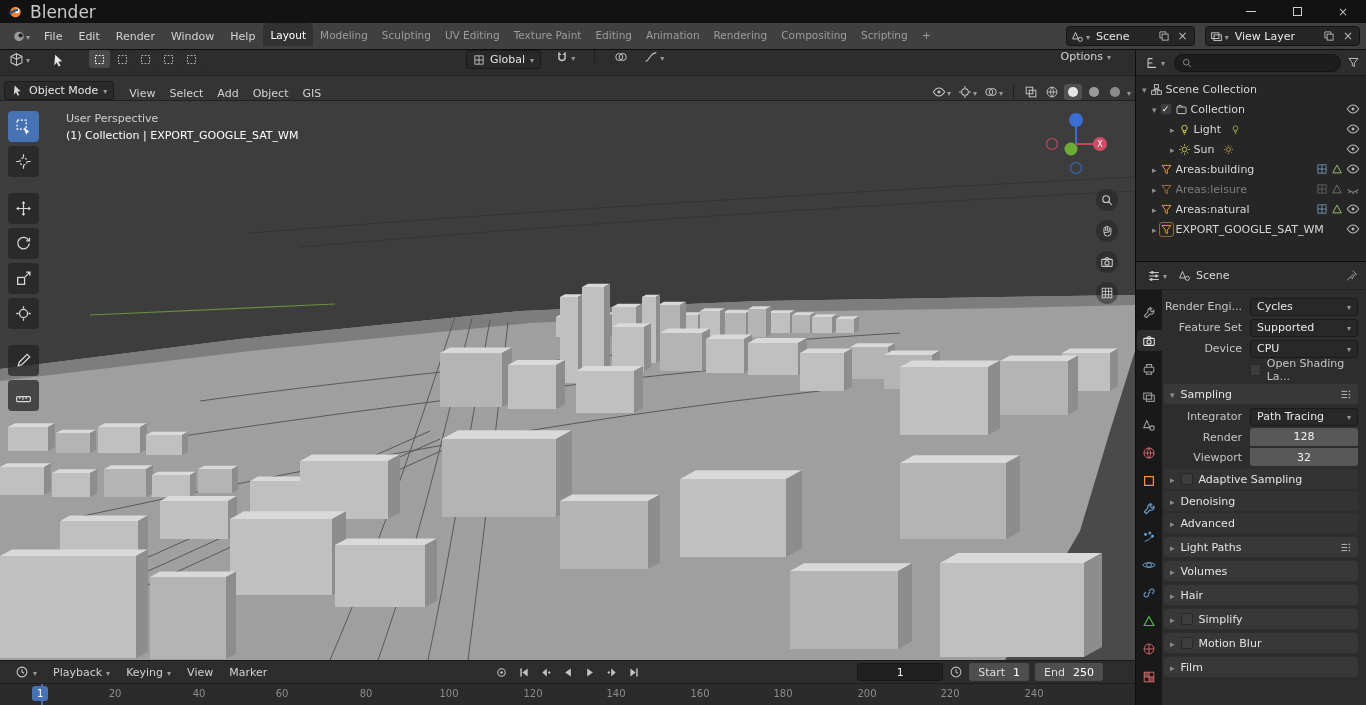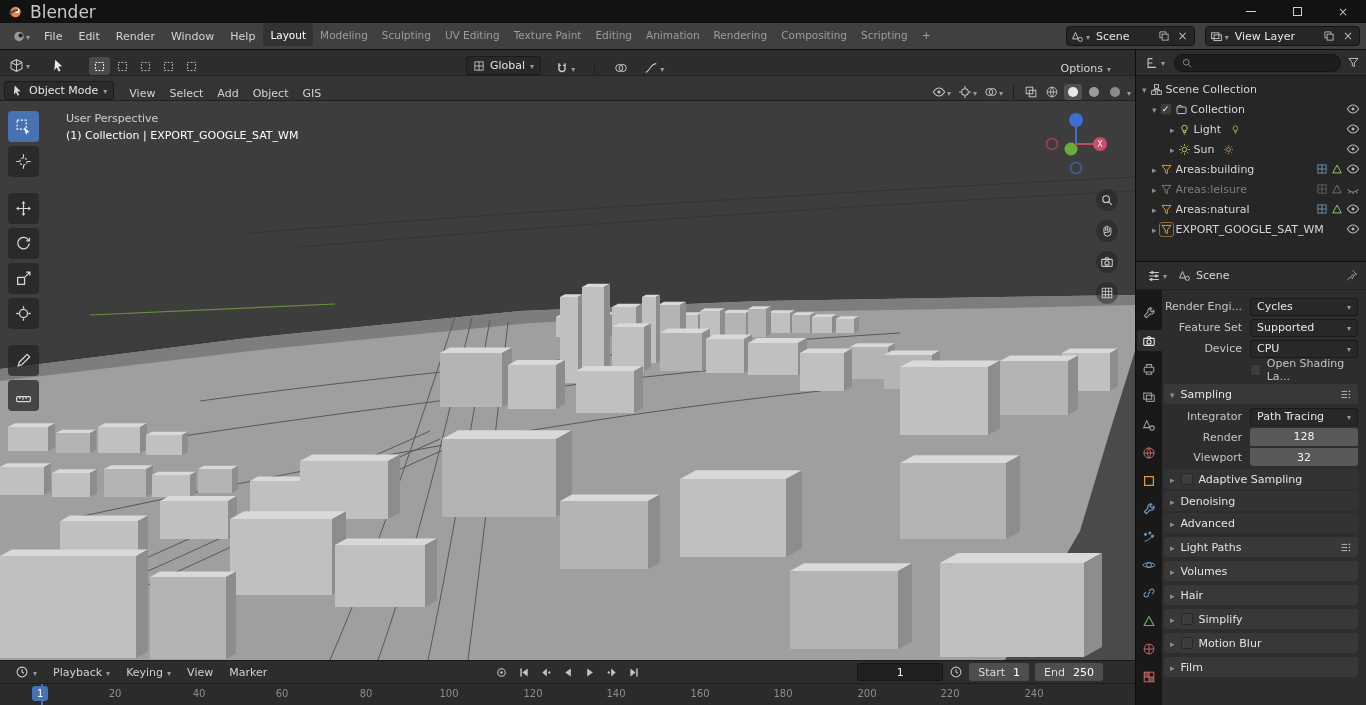--- a/index.html
+++ b/index.html
@@ -31,21 +31,21 @@
 .tb-right{margin-left:auto;display:flex;gap:10px;align-items:center}
 .id-widget{display:flex;align-items:center;background:#262626;border:1px solid #141414;border-radius:4px;height:20px;padding:0 4px;gap:4px}
 .idw-icon{display:flex;align-items:center;gap:2px;color:#c4c4c4}
 .idw-name{color:#e6e6e6;padding:0 22px 0 2px}
 .idw-btn{display:flex;align-items:center;color:#b9b9b9;padding:0 2px}
 
 #main{display:flex}
 #left-col{width:1135px}
 #right-col{width:231px;border-left:1px solid #0d0d0d;display:flex;flex-direction:column}
 
-#tool-header{height:26px;background:#2d2d2d;border-bottom:1px solid #232323;display:flex;align-items:flex-end;padding:0 6px;gap:12px}
+#tool-header{height:26px;background:#2d2d2d;border-bottom:1px solid #232323;display:flex;align-items:flex-start;padding:0 6px;gap:12px}
 .hdr-btn{display:flex;align-items:center;gap:2px;color:#c9c9c9;padding:2px 3px;border-radius:3px}
 .tool-ind{display:flex;align-items:center;justify-content:center;width:26px;height:20px;color:#e8e8e8}
 .mode-toggles{display:flex;gap:2px;margin-left:6px}
 .mt-btn{width:21px;height:18px;border-radius:3px;display:flex;align-items:center;justify-content:center;color:#bdbdbd;background:#2d2d2d}
 .mt-btn.pressed{background:#4a4a4a;color:#fff}
 .orient-dd{margin-left:252px;display:flex;align-items:center;gap:5px;background:#282828;border:1px solid #1b1b1b;border-radius:3px;height:19px;padding:0 6px;color:#e2e2e2}
 .icon-toggle{display:flex;align-items:center;color:#c9c9c9;padding:0 2px;gap:2px}
 .sep{width:1px;height:14px;background:#1f1f1f;margin:0 5px}
 .spacer{flex:1}
 .options-dd{display:flex;align-items:center;gap:4px;color:#d6d6d6;padding-right:18px}

